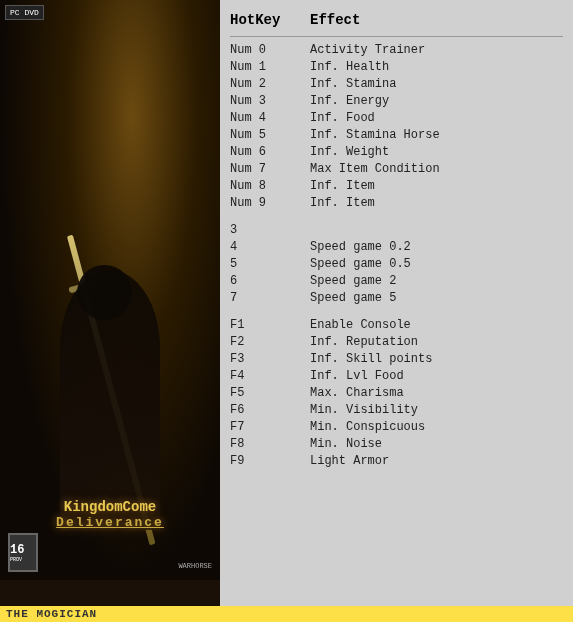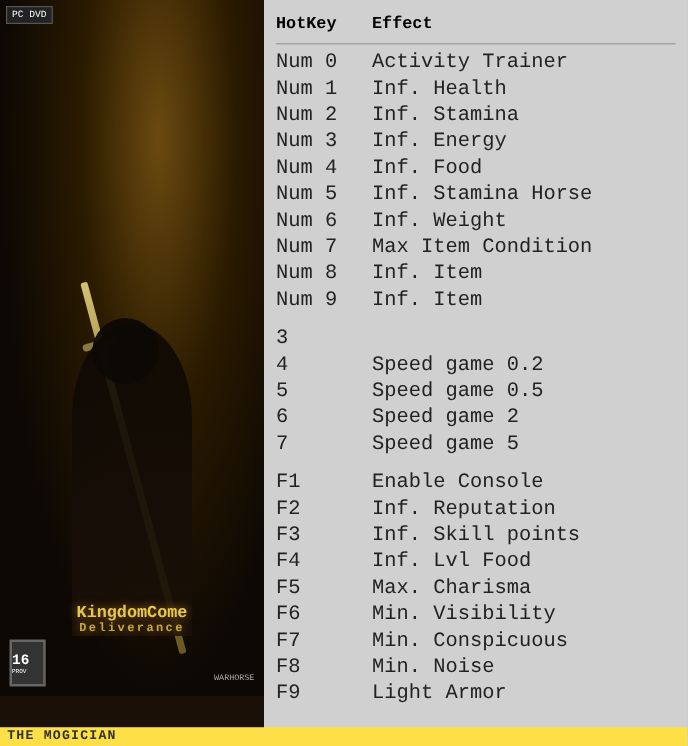--- a/index.html
+++ b/index.html
@@ -69,24 +69,25 @@
       font-weight: bold;
       text-shadow: 0 0 8px #a07020;
       white-space: nowrap;
     }
     .logo-main {
       font-size: 14px;
       display: block;
       color: #e8c850;
     }
     .logo-sub {
-      font-size: 10px;
+      font-size: 13px;
       display: block;
       color: #c8a840;
       letter-spacing: 2px;
+      text-decoration: underline;
     }
     .pc-badge {
       position: absolute;
       top: 5px;
       left: 5px;
       background: #222;
       color: #fff;
       font-size: 8px;
       padding: 2px 4px;
       border: 1px solid #555;
@@ -134,21 +135,21 @@
     .col-hotkey {
       width: 80px;
       min-width: 80px;
     }
     .col-effect {
       flex: 1;
     }
     .table-row {
       display: flex;
       padding: 1.5px 0;
-      font-size: 17px;
+      font-size: 12px;
     }
     .table-row .col-hotkey {
       color: #222;
     }
     .table-row .col-effect {
       color: #222;
     }
     .section-gap {
       height: 10px;
     }

